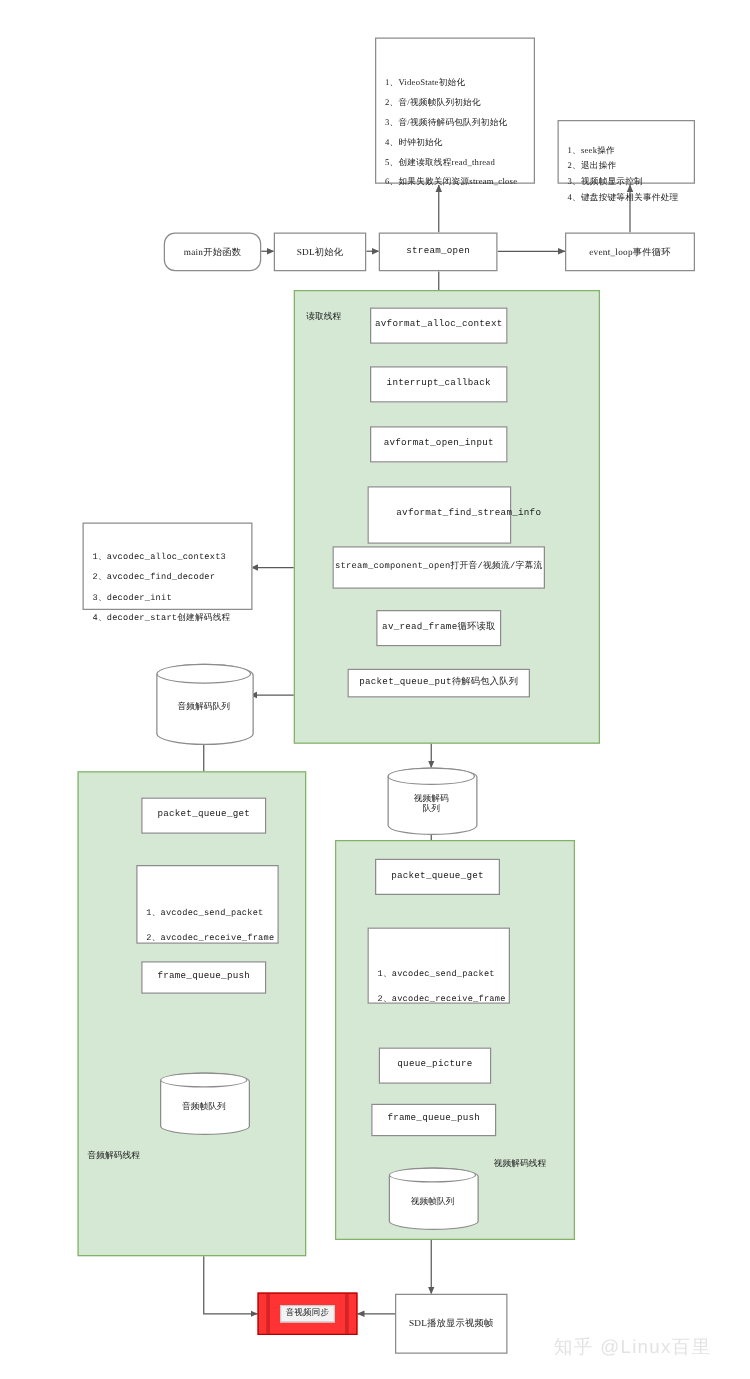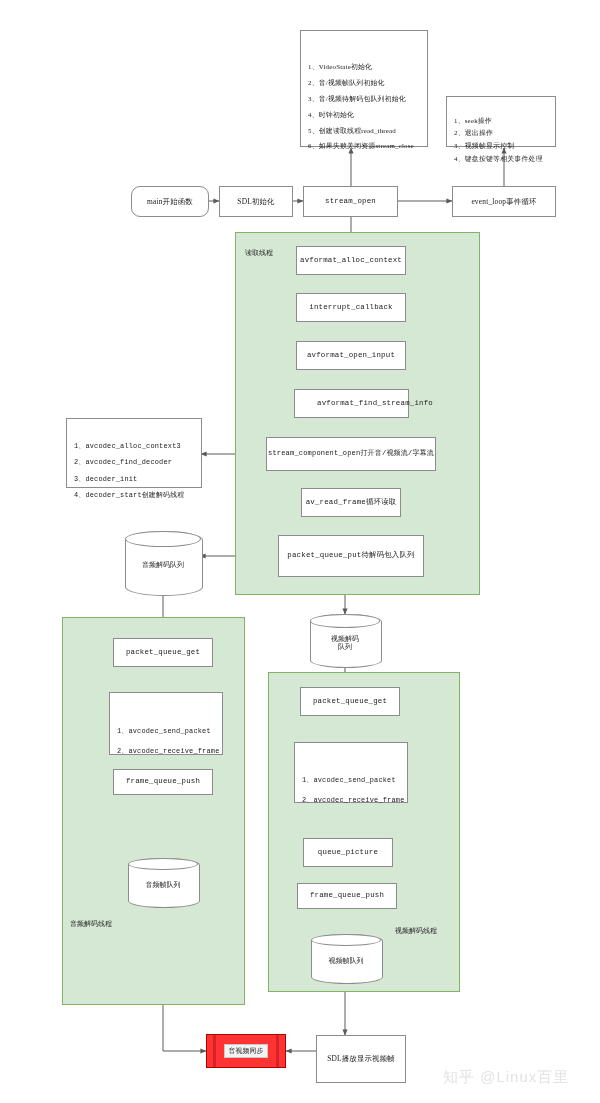--- a/index.html
+++ b/index.html
@@ -200,24 +200,24 @@
   </div>
 
   <div class="node rounded cn" style="left:131px;top:186px;width:78px;height:31px;">main开始函数</div>
   <div class="node cn" style="left:219px;top:186px;width:74px;height:31px;">SDL初始化</div>
   <div class="node" style="left:303px;top:186px;width:95px;height:31px;">stream_open</div>
   <div class="node cn" style="left:452px;top:186px;width:104px;height:31px;">event_loop事件循环</div>
 
   <div class="node" style="left:296px;top:246px;width:110px;height:29px;">avformat_alloc_context</div>
   <div class="node" style="left:296px;top:293px;width:110px;height:29px;">interrupt_callback</div>
   <div class="node" style="left:296px;top:341px;width:110px;height:29px;">avformat_open_input</div>
-  <div class="node" style="left:294px;top:389px;width:115px;height:29px;padding-left:47px;">avformat_find_stream_info</div>
+  <div class="node" style="left:294px;top:389px;width:115px;height:46px;padding-left:47px;">avformat_find_stream_info</div>
   <div class="node" style="left:266px;top:437px;width:170px;height:34px;font-size:7px;">stream_component_open打开音/视频流/字幕流</div>
   <div class="node" style="left:301px;top:488px;width:100px;height:29px;">av_read_frame循环读取</div>
-  <div class="node" style="left:278px;top:535px;width:146px;height:42px;">packet_queue_put待解码包入队列</div>
+  <div class="node" style="left:278px;top:535px;width:146px;height:23px;">packet_queue_put待解码包入队列</div>
 
   <div class="cyl" style="left:125px;top:531px;width:76px;height:63px;">
     <span class="body"></span>
     <span class="cap"></span>
     <span class="txt cn">音频解码队列</span>
   </div>
 
   <div class="cyl" style="left:310px;top:614px;width:70px;height:52px;">
     <span class="body"></span>
     <span class="cap"></span>

